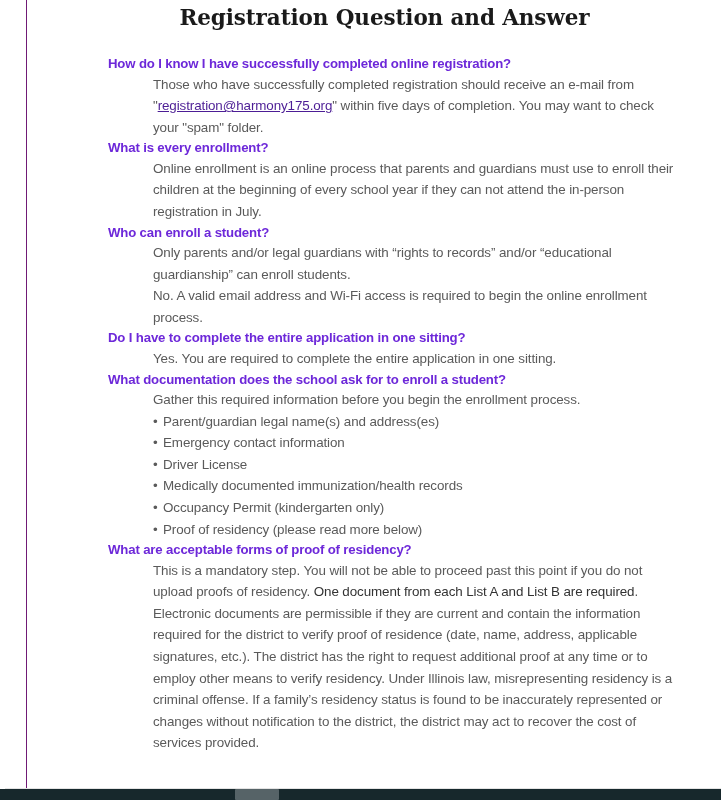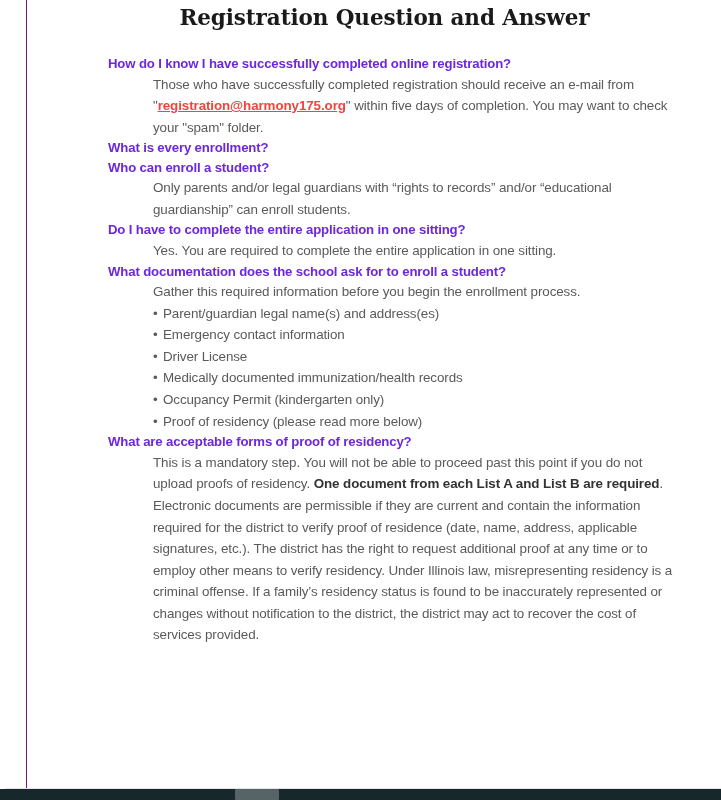--- a/index.html
+++ b/index.html
@@ -63,26 +63,25 @@
   .answer {
     font-size: 13.4px;
     color: #5a5a5a;
     margin: 0 0 0 126px;
     line-height: 21.6px;
     max-width: 528px;
     letter-spacing: -0.1px;
   }
   .answer b {
     color: #333333;
-    font-weight: bold;
+    font-weight: normal;
   }
   .mail-link {
-    color: #ef4444;
+    color: #4c1d95;
     text-decoration: underline;
-    font-weight: bold;
   }
   .bullets {
     list-style: none;
     margin: 0;
     padding: 0;
   }
   .bullets li {
     font-size: 13.4px;
     color: #5a5a5a;
     line-height: 21.6px;
@@ -137,28 +136,30 @@
 
     <div class="qa-list">
 
       <div class="qa-block">
         <div class="question">How do I know I have successfully completed online registration?</div>
         <div class="answer"><span>Those who have successfully completed registration should receive an e-mail from "</span><a class="mail-link" href="#">registration@harmony175.org</a><span>" within five days of completion. You may want to check your "spam" folder.</span></div>
       </div>
 
       <div class="qa-block">
         <div class="question">What is every enrollment?</div>
+        <div class="answer">Online enrollment is an online process that parents and guardians must use to enroll their children at the beginning of every school year if they can not attend the in-person registration in July.</div>
       </div>
 
       <div class="qa-block">
         <div class="question">Who can enroll a student?</div>
         <div class="answer">Only parents and/or legal guardians with “rights to records” and/or “educational guardianship” can enroll students.</div>
       </div>
 
       <div class="qa-block">
+        <div class="answer">No.  A valid email address and Wi-Fi access is required to begin the online enrollment process.</div>
       </div>
 
       <div class="qa-block">
         <div class="question">Do I have to complete the entire application in one sitting?</div>
         <div class="answer">Yes.  You are required to complete the entire application in one sitting.</div>
       </div>
 
       <div class="qa-block">
         <div class="question">What documentation does the school ask for to enroll a student?</div>
         <div class="answer">Gather this required information before you begin the enrollment process.</div>

